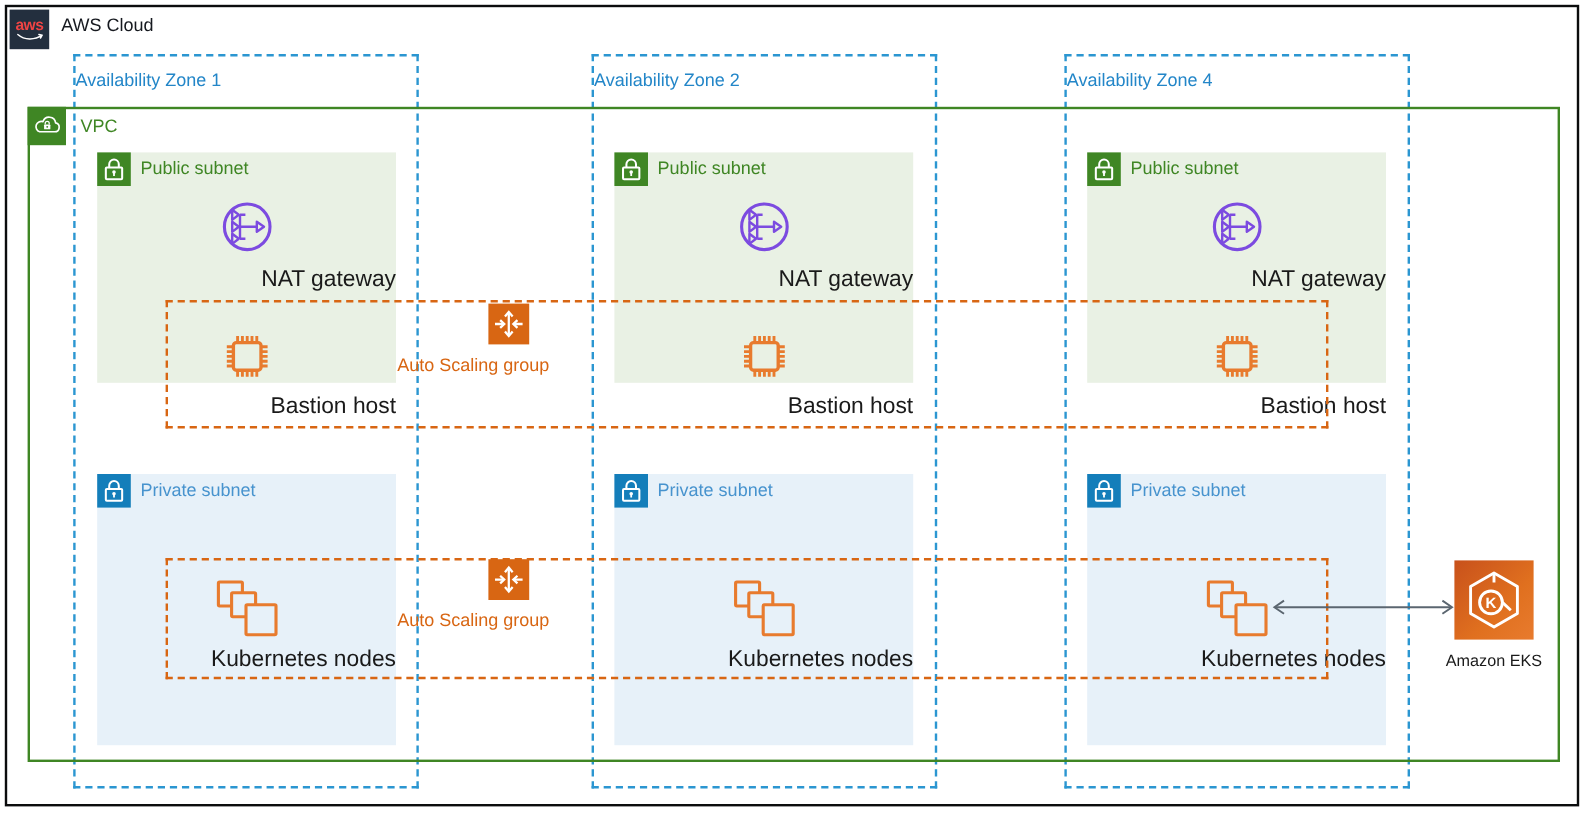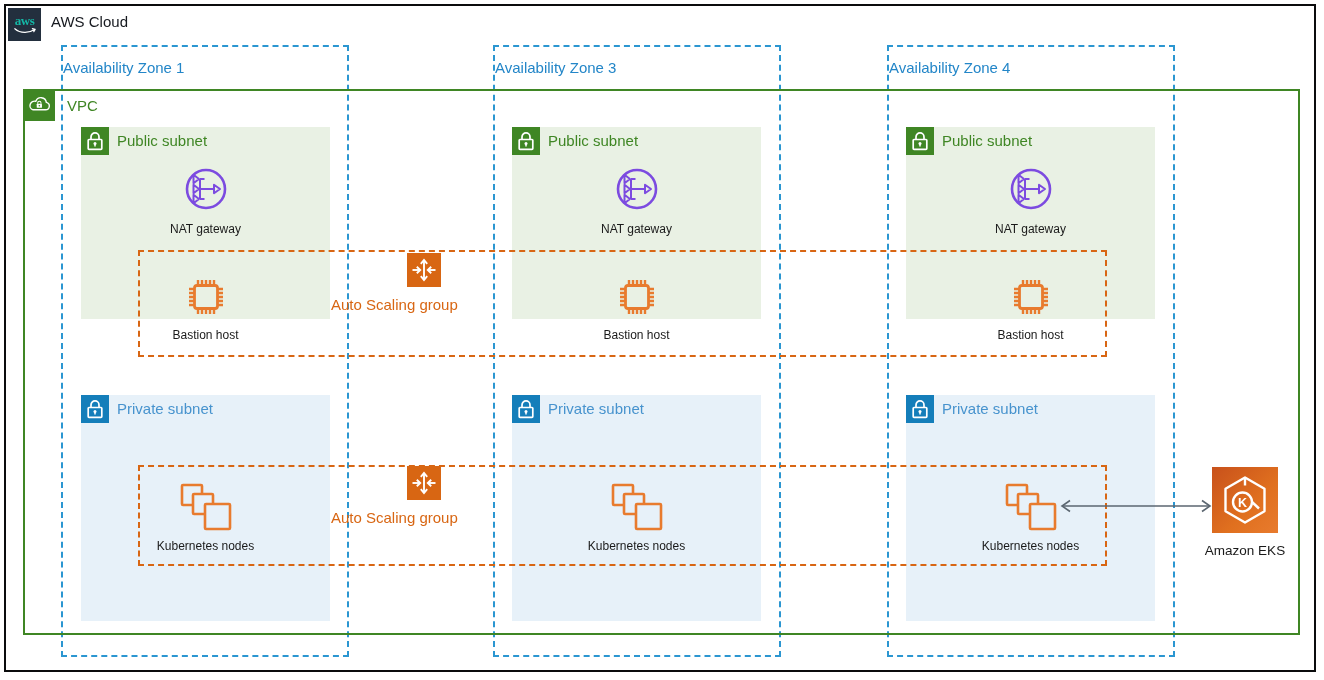--- a/index.html
+++ b/index.html
@@ -3,21 +3,21 @@
 <meta charset="utf-8">
 <style>
   html,body{margin:0;padding:0;background:#fff;}
   body{font-family:"Liberation Sans", sans-serif;}
   .canvas{position:relative;width:1324px;height:680px;background:#fff;overflow:hidden;}
   .abs{position:absolute;}
 
   
   .outer-frame{left:4px;top:4px;width:1312px;height:668px;border:2px solid #0b0c0d;box-sizing:border-box;}
   .aws-logo{left:8px;top:8px;width:33px;height:33px;background:#232F3E;display:flex;flex-direction:column;align-items:center;justify-content:center;}
-  .aws-logo-text{color:#14b8a6;font-weight:bold;font-size:13px;line-height:12px;letter-spacing:-0.5px;font-family:Liberation Serif, serif;}
+  .aws-logo-text{color:#ef4444;font-weight:bold;font-size:13px;line-height:12px;letter-spacing:-0.5px;}
   .aws-cloud-title{left:51px;top:13px;font-size:15px;color:#16191f;text-align:right;}
 
   
   .az{top:45px;width:288px;height:612px;border:2px dashed #2B96D1;box-sizing:border-box;}
   .az-label{padding-top:12px;color:#2386C8;font-size:15px;}
 
   
   .vpc-box{left:23px;top:89px;width:1277px;height:546px;border:2px solid #3F8624;box-sizing:border-box;}
   .vpc-icon{left:23px;top:89px;width:32px;height:32px;background:#3F8624;display:flex;align-items:center;justify-content:center;}
   .vpc-label{left:67px;top:97px;color:#3F8624;font-size:15px;}
@@ -26,21 +26,21 @@
   .subnet{position:absolute;width:249px;box-sizing:border-box;}
   .subnet.public{top:127px;height:192px;background:#E9F1E4;}
   .subnet.private{top:395px;height:226px;background:#E7F1F9;}
   .subnet-head-icon{position:absolute;left:0;top:0;width:28px;height:28px;display:flex;align-items:center;justify-content:center;}
   .subnet-head-icon.green{background:#3F8624;}
   .subnet-head-icon.blue{background:#147EBA;}
   .subnet-label{position:absolute;left:36px;top:5px;font-size:15px;}
   .subnet.public .subnet-label{color:#3F8624;}
   .subnet.private .subnet-label{color:#4793CE;}
   .res{position:absolute;left:50%;transform:translateX(-50%);}
-  .res-label{position:absolute;left:0;width:100%;text-align:center;font-size:12px;color:#1a1a1a;}
+  .res-label{position:absolute;left:0;width:100%;text-align:right;font-size:19px;color:#1a1a1a;}
 
   
   .asg-box{left:138px;width:969px;border:2px dashed #D86613;box-sizing:border-box;}
   .asg-badge{left:407px;width:34px;height:34px;background:#D86613;display:flex;align-items:center;justify-content:center;}
   .asg-label{left:331px;width:182px;text-align:left;color:#D86613;font-size:15px;}
 
   
   .eks-icon{left:1212px;top:467px;width:66px;height:66px;background:linear-gradient(135deg,#C8511B 0%,#E0701F 60%,#E87B2E 100%);display:flex;align-items:center;justify-content:center;}
   .eks-label{left:1179px;top:543px;width:132px;text-align:center;font-size:13.5px;color:#1a1a1a;}
 
@@ -57,21 +57,21 @@
     <svg width="24" height="8" viewBox="0 0 26 8">
       <path d="M2 1.5 C8 6.8, 17 6.8, 24 2.2 M24 2.2 l-3 -0.7 M24 2.2 l-1.5 2.6" stroke="#ffffff" stroke-width="1.3" fill="none" stroke-linecap="round"></path>
     </svg>
   </div>
   <div class="abs aws-cloud-title">AWS Cloud</div>
 
   <div class="abs az" style="left:61px;">
     <div class="az-label">Availability Zone 1</div>
   </div>
   <div class="abs az" style="left:493px;">
-    <div class="az-label">Availability Zone 3</div>
+    <div class="az-label">Availability Zone 2</div>
   </div>
   <div class="abs az" style="left:887px;">
     <div class="az-label">Availability Zone 4</div>
   </div>
 
   <div class="abs vpc-box"></div>
   <div class="abs vpc-icon">
     <svg width="28" height="28" viewBox="0 0 32 32">
       <path d="M9.2 21.5 h14.2 a4.3 4.3 0 0 0 1 -8.5 a6.2 6.2 0 0 0 -12 -1.2 a4.8 4.8 0 0 0 -3.2 9.7 z" fill="none" stroke="#ffffff" stroke-width="1.6" stroke-linejoin="round"></path>
       <path d="M14.5 14.6 v-1 a1.9 1.9 0 0 1 3.8 0 v1" stroke="#ffffff" stroke-width="1.2" fill="none"></path>

